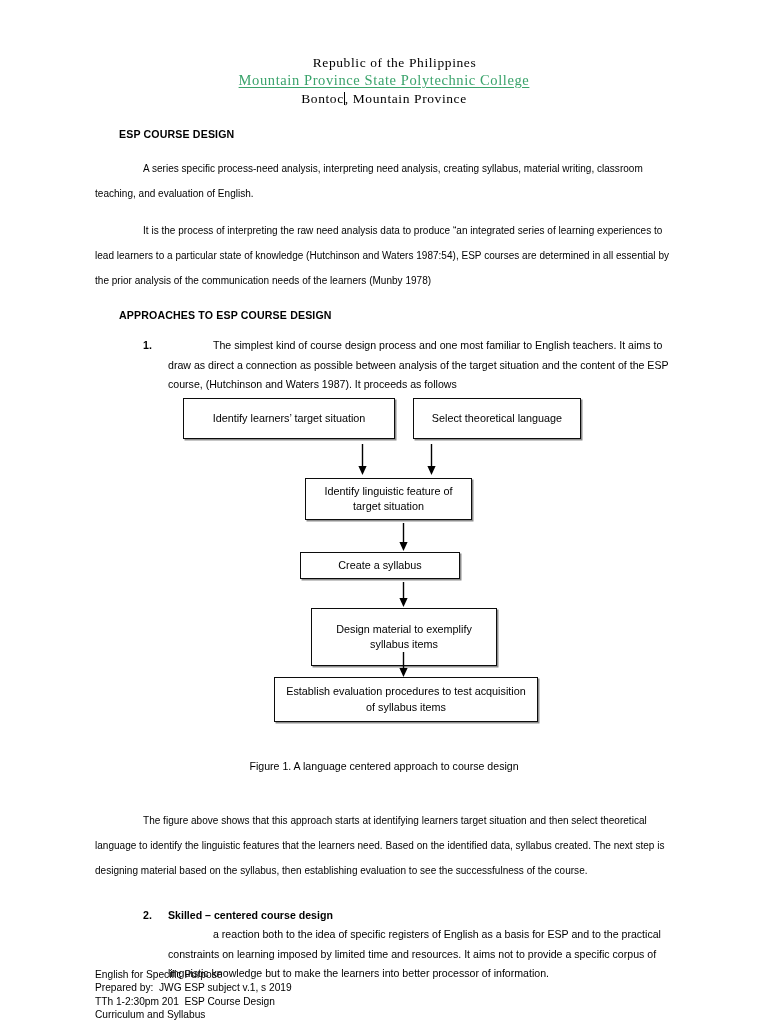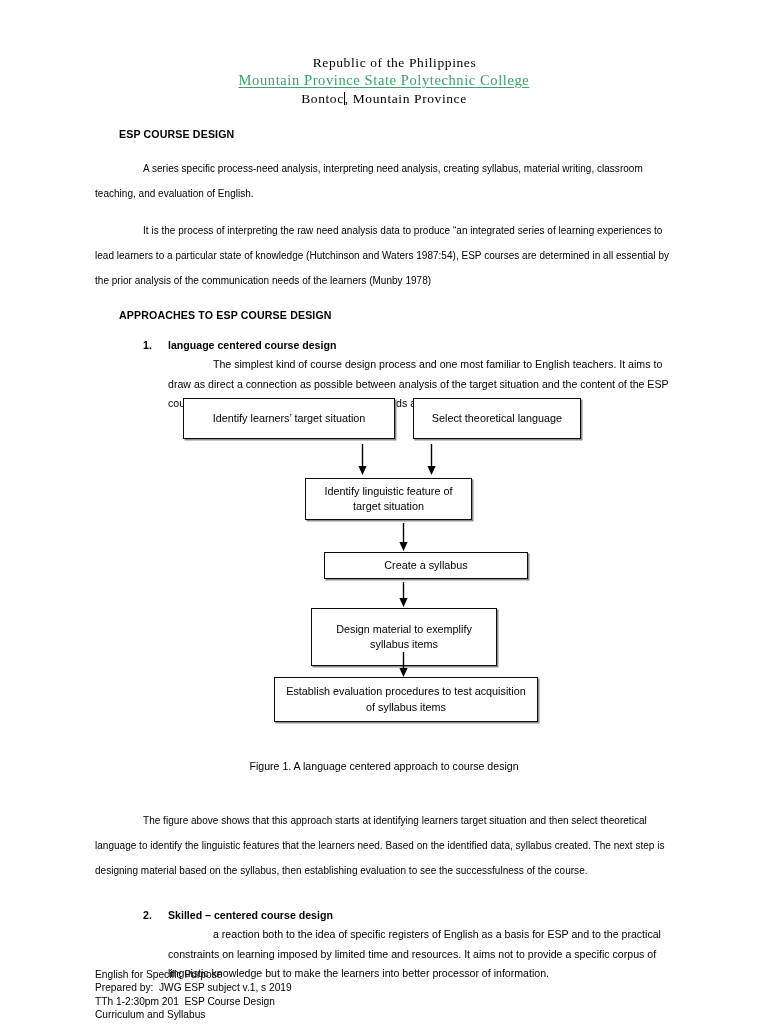--- a/index.html
+++ b/index.html
@@ -199,21 +199,20 @@
     <div class="gap-12"></div>
 
     <p class="para"><span class="ind"></span><span>It is the process of interpreting the raw need analysis data to produce “an integrated series of learning experiences to lead learners to a particular state of knowledge (Hutchinson and Waters 1987:54), ESP courses are determined in all essential by the prior analysis of the communication needs of the learners (Munby 1978)</span></p>
 
     <div class="gap-14"></div>
 
     <div class="h-section">APPROACHES TO ESP COURSE DESIGN</div>
 
     <div class="num-item">
       <div class="num-marker">1.</div>
-      <div class="num-title">language centered course design</div>
       <div class="num-body"><span class="ind2"></span><span>The simplest kind of course design process and one most familiar to English teachers. It aims to draw as direct a connection as possible between analysis of the target situation and the content of the ESP course, (Hutchinson and Waters 1987). It proceeds as follows</span></div>
     </div>
 
   </div>
 
   <div class="flow">
 
     <div class="fbox" style="left:413px; top:2px; width:168px; height:41px;">
       <span>Select theoretical language</span>
     </div>
@@ -240,21 +239,21 @@
       <span>Identify linguistic feature of target situation</span>
     </div>
 
     <div class="arrow" style="left:398px; top:127px; height:29px;">
       <svg width="11" height="29" viewBox="0 0 11 29">
         <line x1="5.5" y1="0" x2="5.5" y2="21" stroke="#000" stroke-width="1.4"></line>
         <polygon points="5.5,28 1.4,19 9.6,19" fill="#000"></polygon>
       </svg>
     </div>
 
-    <div class="fbox" style="left:324px; top:156px; width:204px; height:27px;">
+    <div class="fbox" style="left:300px; top:156px; width:160px; height:27px;">
       <span>Create a syllabus</span>
     </div>
 
     <div class="arrow" style="left:398px; top:186px; height:26px;">
       <svg width="11" height="26" viewBox="0 0 11 26">
         <line x1="5.5" y1="0" x2="5.5" y2="18" stroke="#000" stroke-width="1.4"></line>
         <polygon points="5.5,25 1.4,16 9.6,16" fill="#000"></polygon>
       </svg>
     </div>
 

